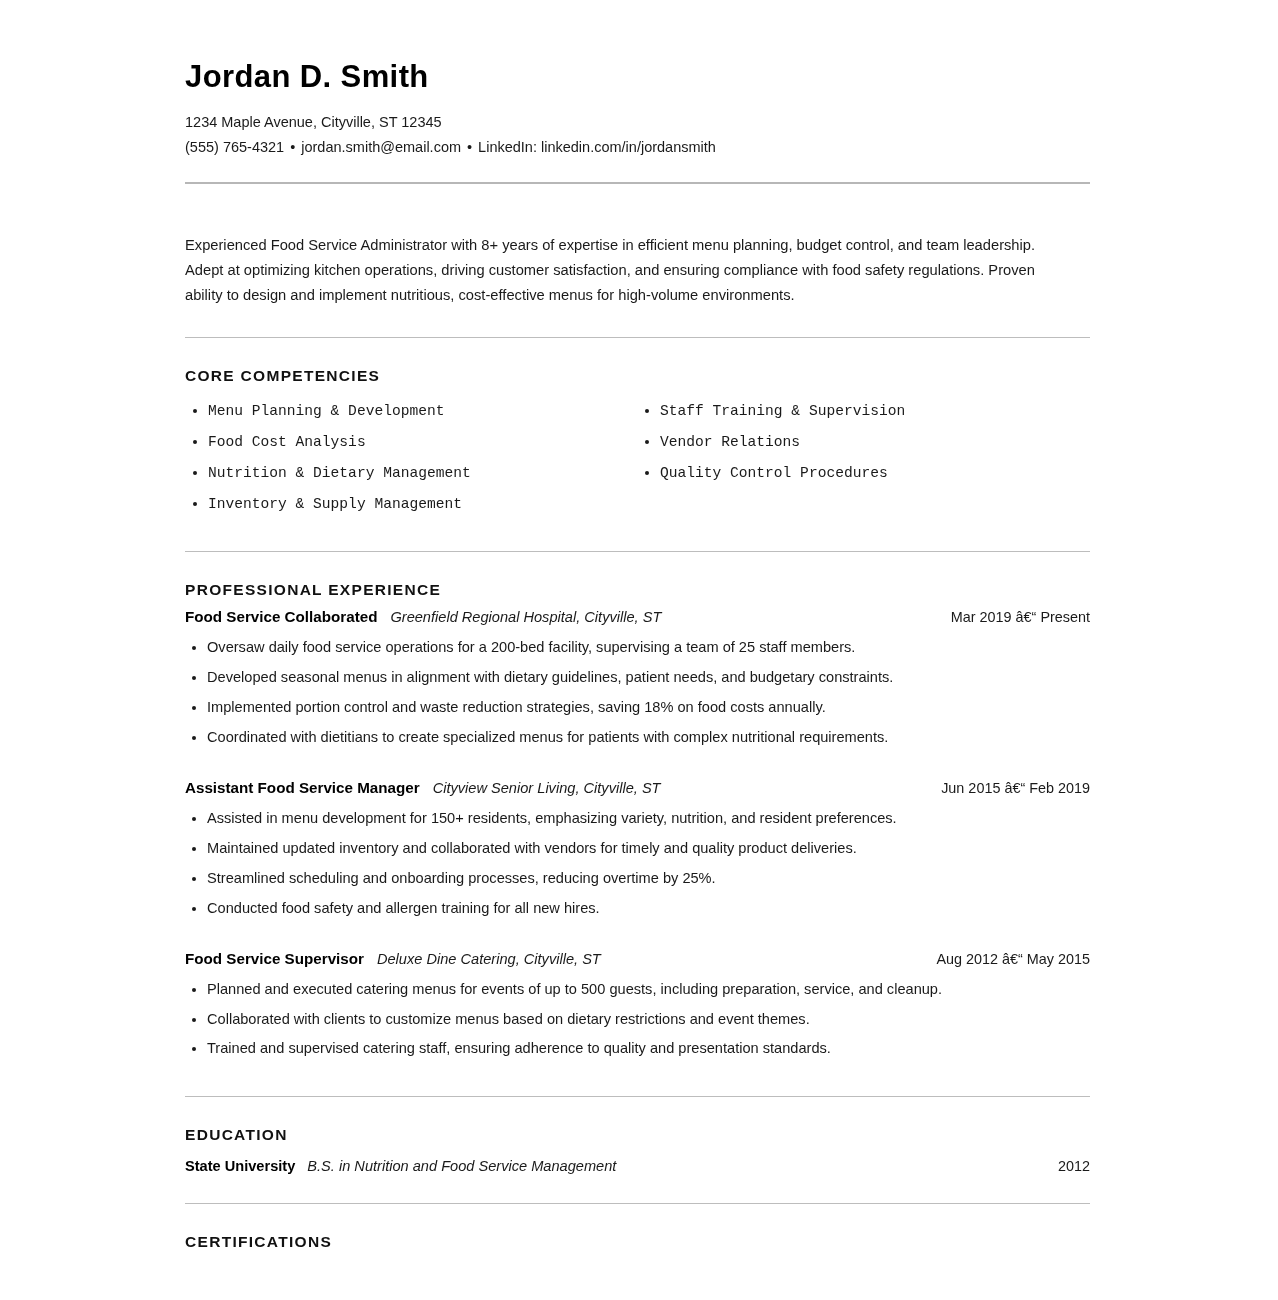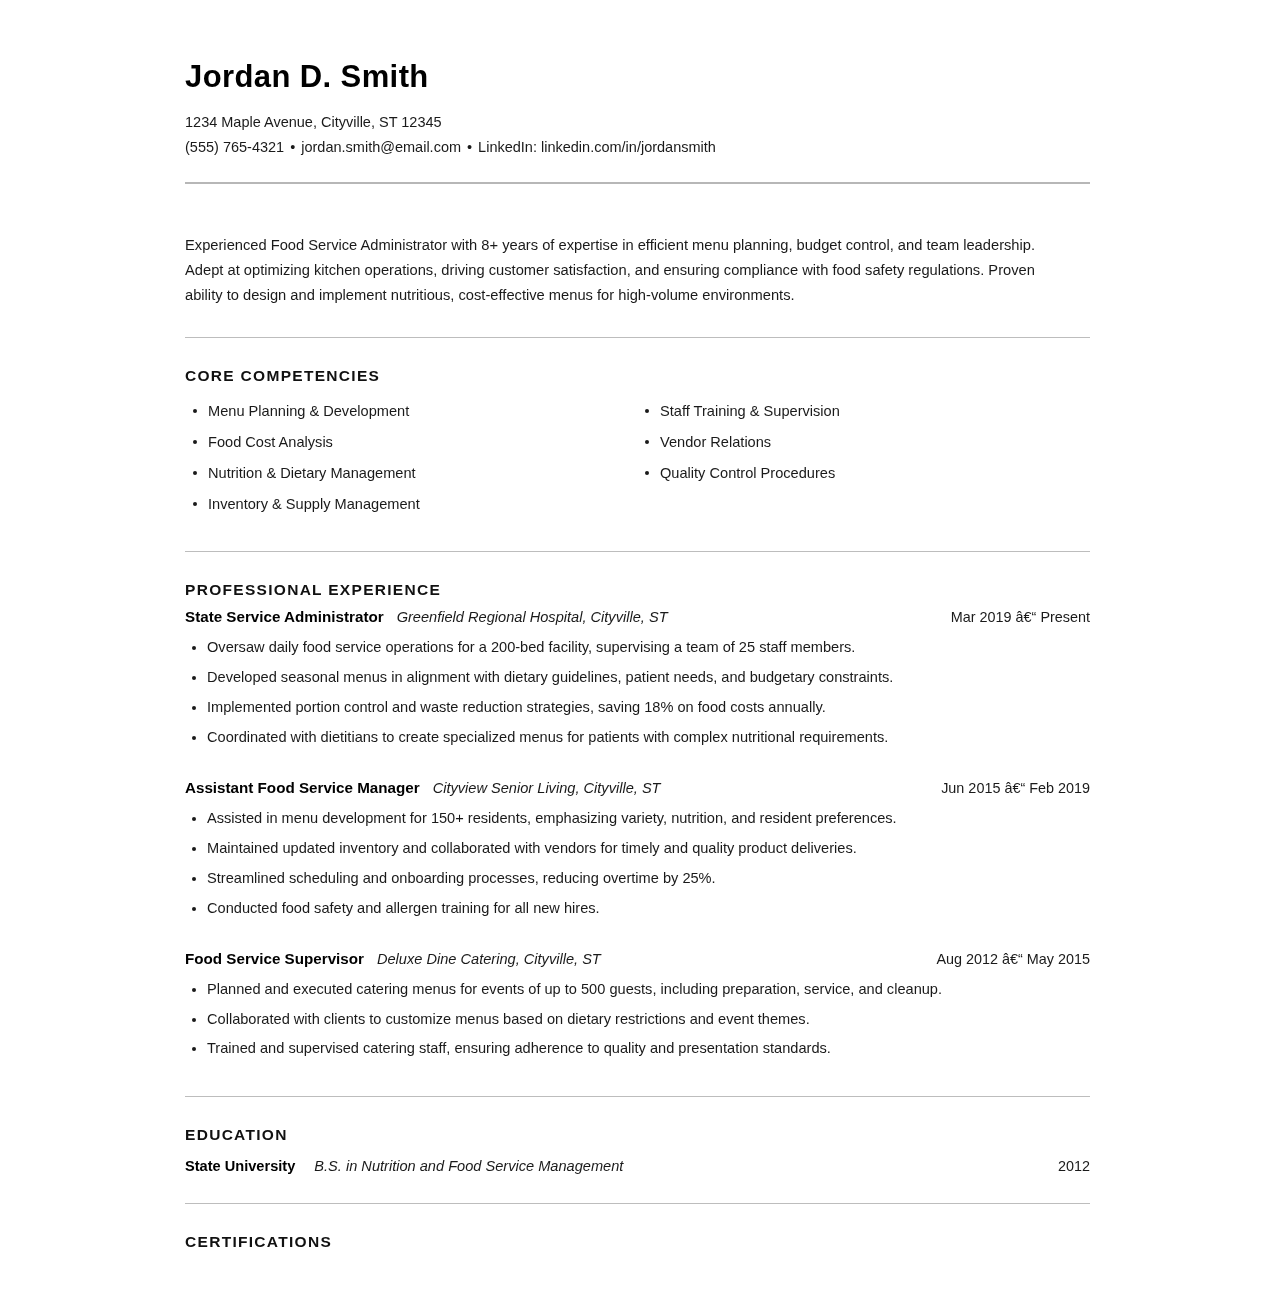--- a/index.html
+++ b/index.html
@@ -85,20 +85,21 @@
     display: flex;
     margin: 0;
   }
   .comp-col {
     width: 452px;
   }
   ul.bullets {
     list-style: none;
     margin: 0;
     padding: 0;
+    font-family: Liberation Mono, monospace;
   }
   ul.bullets > li {
     position: relative;
     padding-left: 23px;
     font-size: 14.6px;
     line-height: 1.66;
     color: #1a1a1a;
     margin-bottom: 6.5px;
   }
   ul.bullets > li:before {
@@ -161,21 +162,20 @@
     height: 4px;
     background: #1a1a1a;
     border-radius: 50%;
   }
 
   
   .edu-row {
     display: flex;
     align-items: flex-start;
     width: 905px;
-    gap: 7px;
   }
   .edu-school {
     font-size: 14.6px;
     font-weight: bold;
     color: #000;
     white-space: nowrap;
   }
   .edu-degree {
     font-size: 14.6px;
     font-style: italic;
@@ -249,21 +249,21 @@
 
     <div class="sp-before-rule"></div>
     <hr class="rule rule-thin">
     <div class="sp-after-rule"></div>
 
     <h2 class="section-title">PROFESSIONAL EXPERIENCE</h2>
     <div class="sp-exp-first"></div>
 
     <div class="job">
       <div class="job-head">
-        <span class="job-title">State Service Administrator</span>
+        <span class="job-title">Food Service Collaborated</span>
         <span class="job-company">Greenfield Regional Hospital, Cityville, ST</span>
         <span class="job-dates">Mar 2019 â€“ Present</span>
       </div>
       <div class="sp-head-bullets"></div>
       <ul class="job-bullets">
         <li>Oversaw daily food service operations for a 200-bed facility, supervising a team of 25 staff members.</li>
         <li>Developed seasonal menus in alignment with dietary guidelines, patient needs, and budgetary constraints.</li>
         <li>Implemented portion control and waste reduction strategies, saving 18% on food costs annually.</li>
         <li>Coordinated with dietitians to create specialized menus for patients with complex nutritional requirements.</li>
       </ul>

